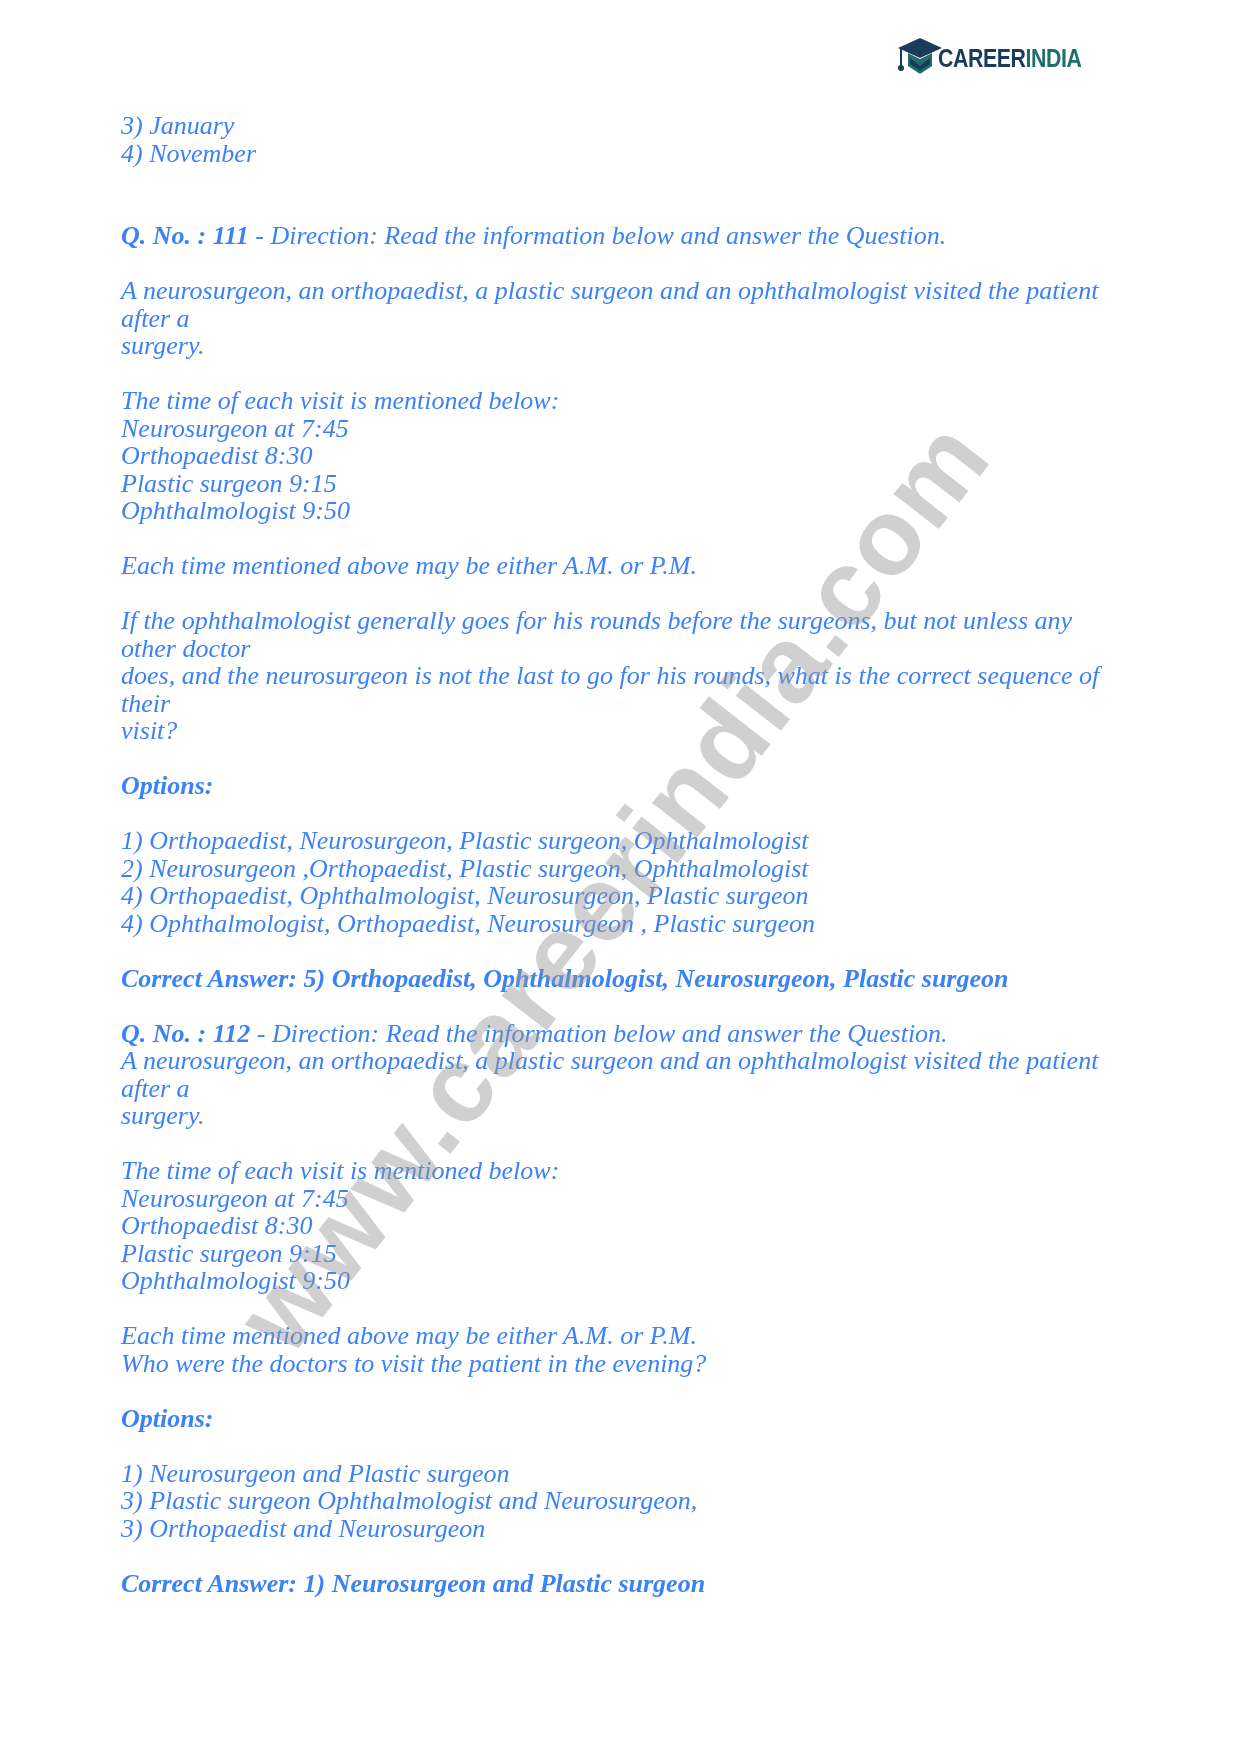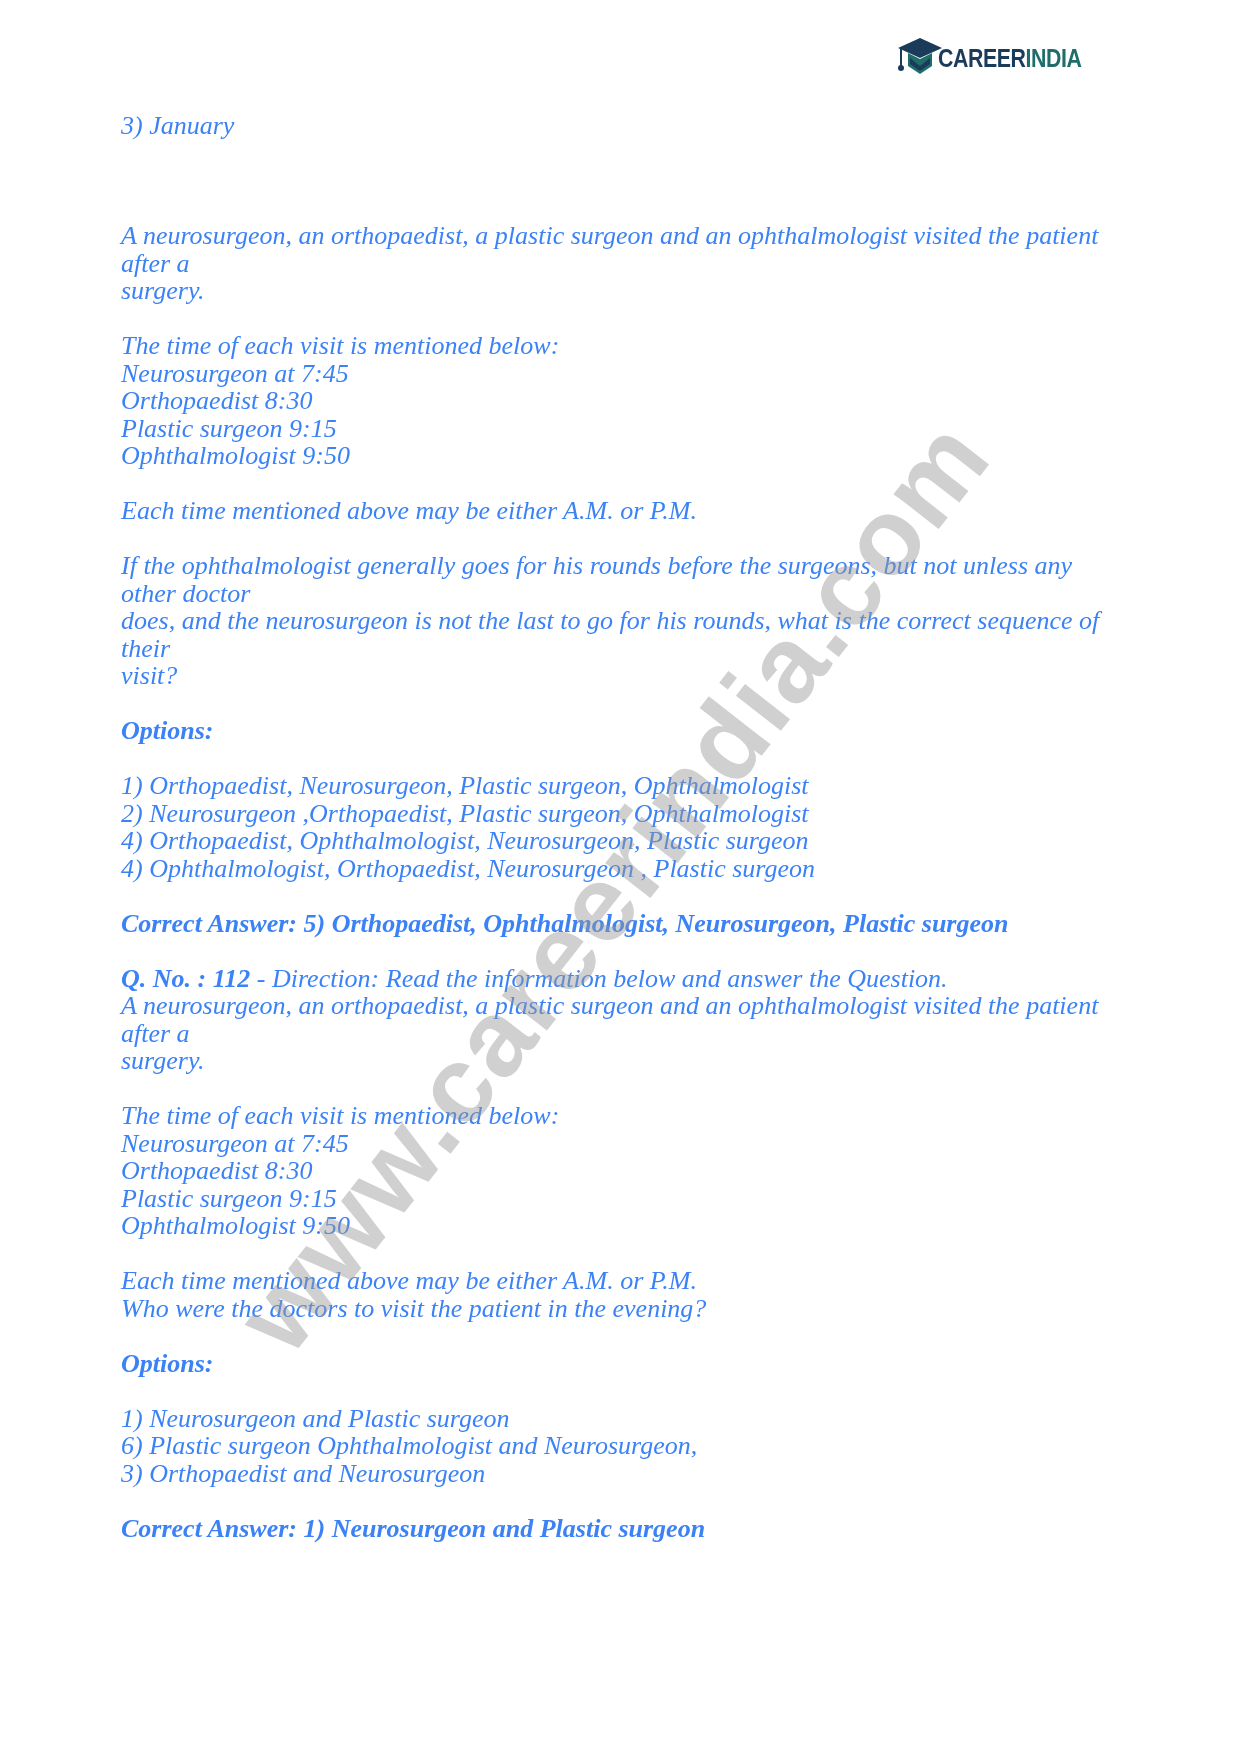--- a/index.html
+++ b/index.html
@@ -27,23 +27,25 @@
       <polygon points="12,17 24,23 36,17 36,30 24,38 12,30" fill="#1f6e6b"></polygon>
       <polygon points="14,22 24,30 34,22 34,28 24,35 14,28" fill="#1b3b5a"></polygon>
       <line x1="5" y1="13" x2="5" y2="30" stroke="#1b3b5a" stroke-width="2"></line>
       <circle cx="5" cy="32" r="3" fill="#1b3b5a"></circle>
     </svg>
     <div class="logo-text"><span class="c1">CAREER</span><span class="c2">INDIA</span></div>
   </div>
 
   <div class="content">
     <div class="line">3) January</div>
+    <div class="line">4) November</div>
     <div class="gap"></div>
     <div class="gap"></div>
 
+    <div class="line"><b>Q. No. : 111</b><span> - Direction: Read the information below and answer the Question.</span></div>
     <div class="gap"></div>
     <div class="line">A neurosurgeon, an orthopaedist, a plastic surgeon and an ophthalmologist visited the patient after a</div>
     <div class="line">surgery.</div>
     <div class="gap"></div>
     <div class="line">The time of each visit is mentioned below:</div>
     <div class="line">Neurosurgeon at 7:45</div>
     <div class="line">Orthopaedist 8:30</div>
     <div class="line">Plastic surgeon 9:15</div>
     <div class="line">Ophthalmologist 9:50</div>
     <div class="gap"></div>
@@ -72,20 +74,20 @@
     <div class="line">Orthopaedist 8:30</div>
     <div class="line">Plastic surgeon 9:15</div>
     <div class="line">Ophthalmologist 9:50</div>
     <div class="gap"></div>
     <div class="line">Each time mentioned above may be either A.M. or P.M.</div>
     <div class="line">Who were the doctors to visit the patient in the evening?</div>
     <div class="gap"></div>
     <div class="line"><b>Options:</b></div>
     <div class="gap"></div>
     <div class="line">1) Neurosurgeon and Plastic surgeon</div>
-    <div class="line">6) Plastic surgeon Ophthalmologist and Neurosurgeon,</div>
+    <div class="line">3) Plastic surgeon Ophthalmologist and Neurosurgeon,</div>
     <div class="line">3) Orthopaedist and Neurosurgeon</div>
     <div class="gap"></div>
     <div class="line"><b>Correct Answer: 1) Neurosurgeon and Plastic surgeon</b></div>
   </div>
 
   <div class="watermark">www.careerindia.com</div>
 </div>
 
 </body></html>

